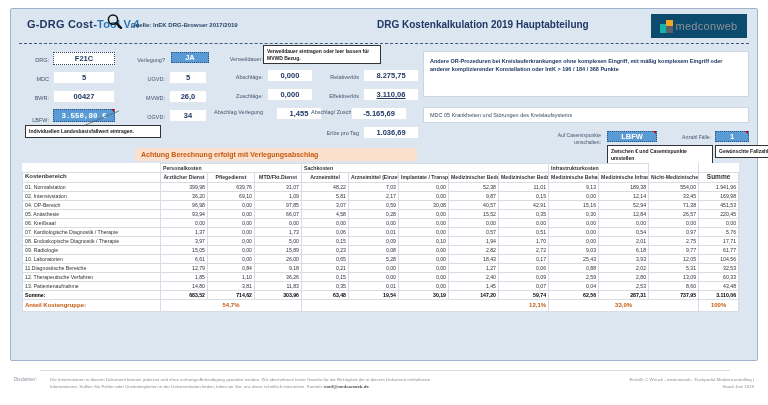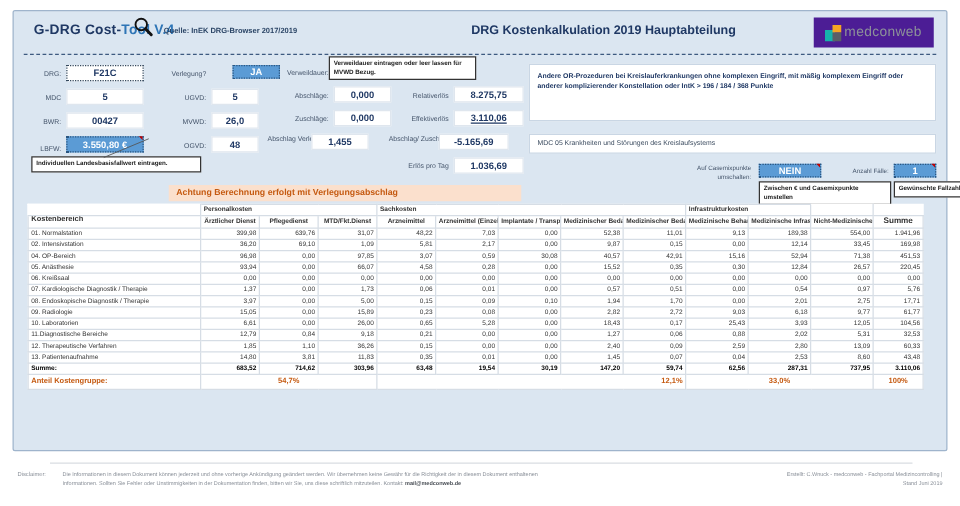--- a/index.html
+++ b/index.html
@@ -42,21 +42,21 @@
     position: absolute; left: 120px; top: 13px;
     font-size: 6px; font-weight: bold; color: #2b4566;
   }
   .hdr-main {
     position: absolute; left: 330px; top: 10px;
     font-size: 10px; font-weight: bold; color: #1f3864; margin-left: 36px;
   }
   .logo {
     position: absolute; right: 10px; top: 5px;
     width: 96px; height: 24px;
-    background: #4c1d95;
+    background: #0c4a6e;
     display: flex; align-items: center; justify-content: center;
   }
   .logo-mark { display: inline-block; width: 13px; height: 13px; position: relative; margin-right: 2px; }
   .logo-mark i { position: absolute; display: block; }
   .logo-mark .a { left: 0; top: 4px; width: 8px; height: 9px; background: #16b3ac; }
   .logo-mark .b { left: 6px; top: 0; width: 7px; height: 6px; background: #f5a623; }
   .logo-mark .c { left: 6px; top: 6px; width: 7px; height: 7px; background: #5a5f66; }
   .logo-text { font-size: 11px; color: #8d9299; letter-spacing: .3px; }
 
   .dashed-sep {
@@ -244,71 +244,71 @@
       <div class="flabel" style="left:4px; top:10px; width:26px;">DRG:</div>
       <div class="fbox dotted" style="left:34px; top:5px; width:62px; height:13px;">F21C</div>
 
       <div class="flabel" style="left:4px; top:29px; width:26px;">MDC</div>
       <div class="fbox plain" style="left:34px; top:24px; width:62px; height:13px;">5</div>
 
       <div class="flabel" style="left:4px; top:48px; width:26px;">BWR:</div>
       <div class="fbox plain" style="left:34px; top:43px; width:62px; height:13px;">00427</div>
 
       <div class="flabel" style="left:4px; top:70px; width:26px;">LBFW:</div>
-      <div class="fbox blue" style="left:34px; top:62px; width:62px; height:13px;">3.550,80 €</div>
+      <div class="fbox blue" style="left:34px; top:62px; width:62px; height:13px;font-family:Liberation Mono, monospace;">3.550,80 €</div>
       <div class="redtick" style="left:92px; top:62px;"></div>
       <div class="callout" style="left:6px; top:78px; width:136px;">Individuellen Landesbasisfallwert eintragen.</div>
       <svg style="position:absolute; left:60px; top:62px;" width="42" height="20">
           <line x1="40" y1="2" x2="4" y2="17" stroke="#555" stroke-width="0.7"></line>
         </svg>
 
       <div class="flabel" style="left:96px; top:10px; width:50px;">Verlegung?</div>
-      <div class="fbox blue" style="left:167px; top:5px; width:38px; height:11px;">JA</div>
+      <div class="fbox blue" style="left:152px; top:5px; width:38px; height:11px;">JA</div>
 
       <div class="flabel" style="left:96px; top:29px; width:50px;">UGVD:</div>
       <div class="fbox plain" style="left:150px; top:24px; width:38px; height:13px;">5</div>
 
       <div class="flabel" style="left:96px; top:48px; width:50px;">MVWD:</div>
       <div class="fbox plain" style="left:150px; top:43px; width:38px; height:13px;">26,0</div>
 
       <div class="flabel" style="left:96px; top:67px; width:50px;">OGVD:</div>
-      <div class="fbox plain" style="left:150px; top:62px; width:38px; height:13px;">48</div>
+      <div class="fbox plain" style="left:150px; top:62px; width:38px; height:13px;">34</div>
 
       <div class="flabel" style="left:188px; top:9px; width:56px;">Verweildauer:</div>
       <div class="fbox blue" style="left:248px; top:4px; width:46px; height:11px;">3</div>
       <div class="redtick" style="left:290px; top:4px;"></div>
       <div class="callout" style="left:244px; top:-2px; width:118px;">Verweildauer eintragen oder leer lassen für MVWD Bezug.</div>
 
       <div class="flabel" style="left:188px; top:27px; width:56px;">Abschläge:</div>
       <div class="fbox plain" style="left:248px; top:22px; width:46px; height:13px;">0,000</div>
 
       <div class="flabel" style="left:188px; top:46px; width:56px;">Zuschläge:</div>
       <div class="fbox plain" style="left:248px; top:41px; width:46px; height:13px;">0,000</div>
 
       <div class="flabel" style="left:188px; top:62px; width:56px;">Abschlag Verlegung</div>
-      <div class="fbox plain" style="left:230px; top:60px; width:46px; height:13px;">1,455</div>
+      <div class="fbox plain" style="left:257px; top:60px; width:46px; height:13px;">1,455</div>
 
       <div class="flabel" style="left:290px; top:27px; width:50px;">Relativerlös</div>
       <div class="fbox plain" style="left:344px; top:22px; width:56px; height:13px;">8.275,75</div>
 
       <div class="flabel" style="left:290px; top:46px; width:50px;">Effektiverlös</div>
       <div class="fbox plain ul" style="left:344px; top:41px; width:56px; height:13px;">3.110,06</div>
 
       <div class="flabel" style="left:290px; top:62px; width:50px;">Abschlag/ Zuschlag</div>
       <div class="fbox plain" style="left:332px; top:60px; width:56px; height:13px;">-5.165,69</div>
 
       <div class="flabel" style="left:290px; top:83px; width:50px;">Erlös pro Tag</div>
       <div class="fbox plain" style="left:344px; top:79px; width:56px; height:13px;">1.036,69</div>
     </div>
 
     <div class="infobox" style="left:412px; top:42px; width:326px; height:46px;">Andere OR-Prozeduren bei Kreislauferkrankungen ohne komplexen Eingriff, mit mäßig komplexem Eingriff oder anderer komplizierender Konstellation oder IntK &gt; 196 / 184 / 368 Punkte</div>
     <div class="infobox light" style="left:412px; top:98px; width:326px; height:16px; display:flex; align-items:center;">MDC 05 Krankheiten und Störungen des Kreislaufsystems</div>
 
     <div class="togglelabel" style="left:530px; top:123px; width:60px;">Auf Casemixpunkte umschalten:</div>
-    <div class="fbox blue" style="left:596px; top:122px; width:50px; height:11px;">NEIN</div>
+    <div class="fbox blue" style="left:596px; top:122px; width:50px; height:11px;">LBFW</div>
     <div class="redtick" style="left:642px; top:122px;"></div>
     <div class="callout" style="left:596px; top:136px; width:106px;">Zwischen € und Casemixpunkte umstellen</div>
 
     <div class="togglelabel" style="left:648px; top:125px; width:52px; text-align:right;">Anzahl Fälle:</div>
     <div class="fbox blue" style="left:704px; top:122px; width:34px; height:11px;">1</div>
     <div class="redtick" style="left:734px; top:122px;"></div>
     <div class="callout" style="left:704px; top:136px; width:84px;">Gewünschte Fallzahl eintragen</div>
 
   </div>
 

